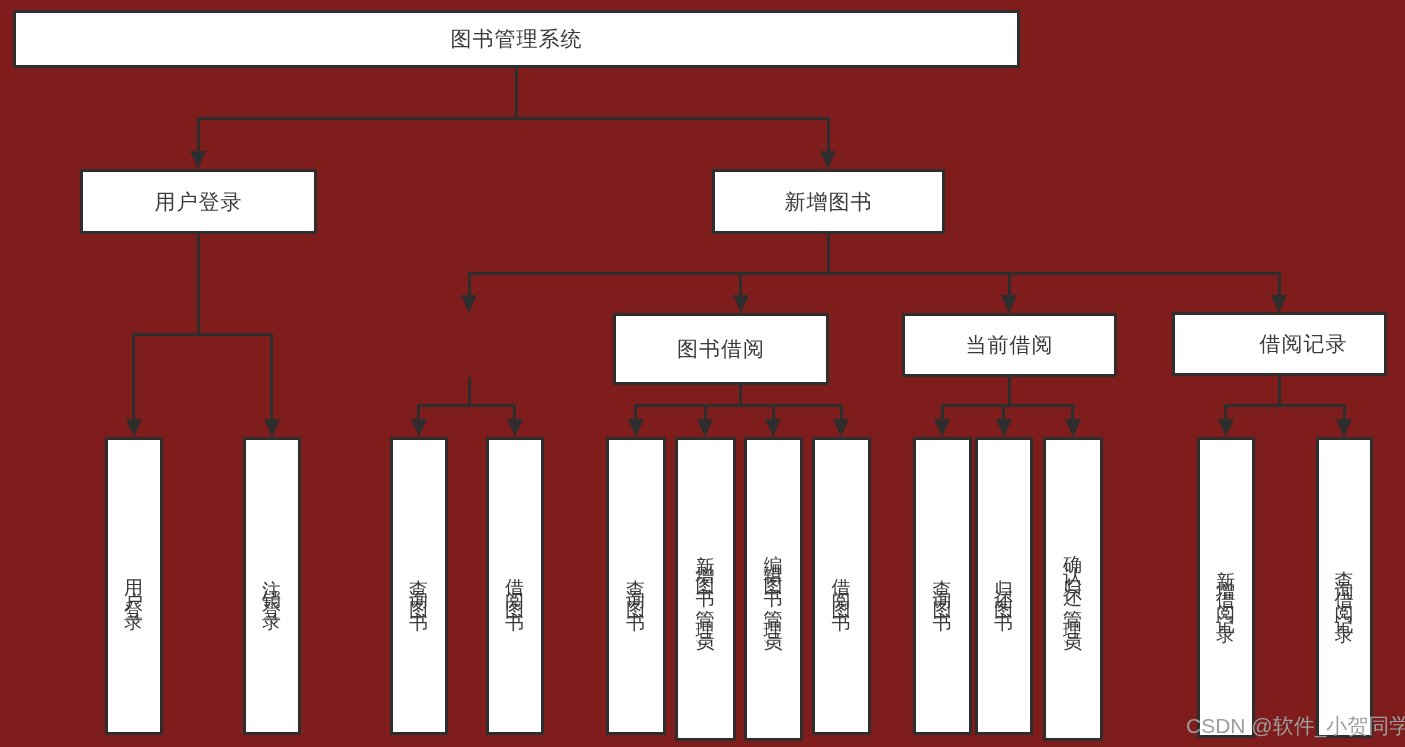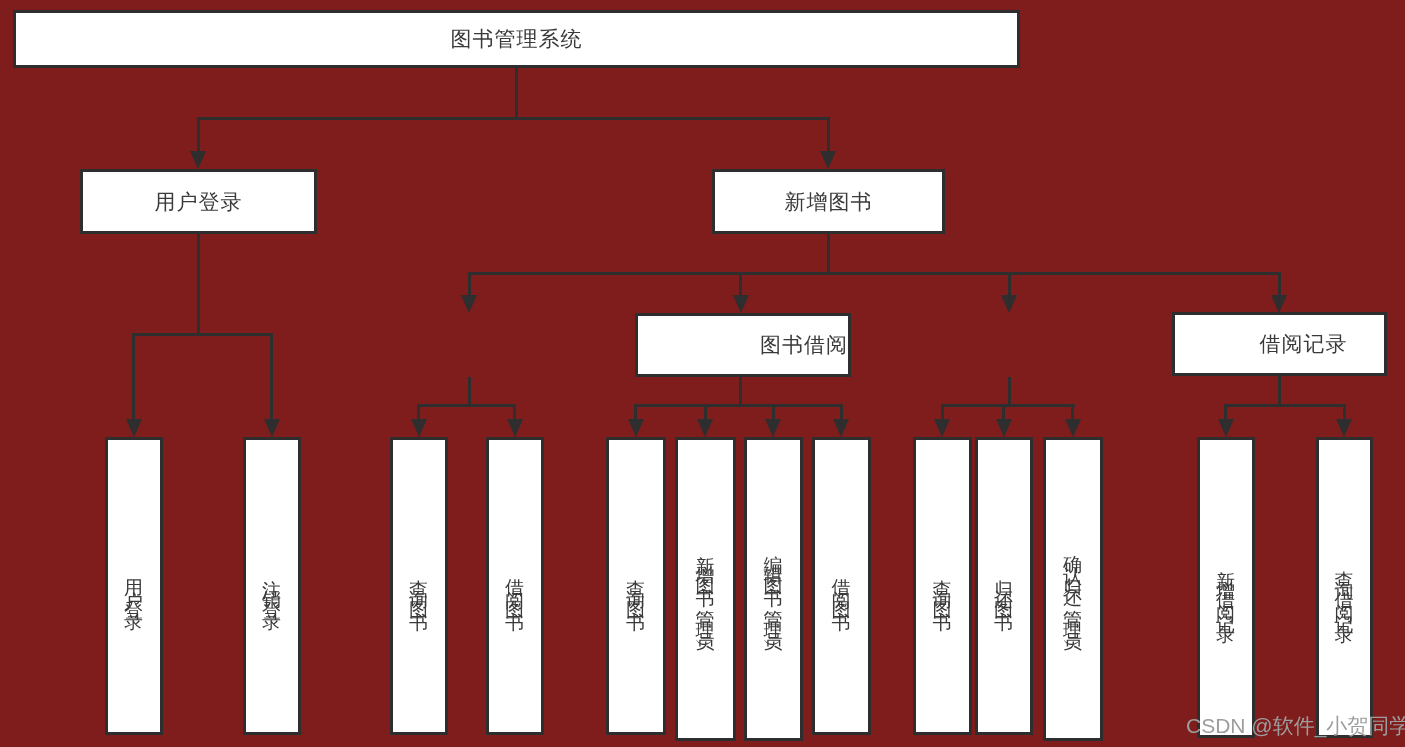--- a/index.html
+++ b/index.html
@@ -63,24 +63,27 @@
 
   <div class="box" style="left:80px;top:169px;width:237px;height:65px;">
     <span class="lbl">用户登录</span>
   </div>
 
   <div class="box" style="left:712px;top:169px;width:233px;height:65px;">
     <span class="lbl">新增图书</span>
   </div>
 
 
-  <div class="box" style="left:635px;top:313px;width:216px;height:64px;justify-content:flex-end;">
+  <div class="box" style="left:613px;top:313px;width:216px;height:72px;">
     <span class="lbl">图书借阅</span>
   </div>
 
+  <div class="box" style="left:902px;top:313px;width:215px;height:64px;">
+    <span class="lbl">当前借阅</span>
+  </div>
 
   <div class="box" style="left:1172px;top:312px;width:215px;height:64px;padding-left:48px;">
     <span class="lbl">借阅记录</span>
   </div>
 
   <div class="box leaf" style="left:105px;top:437px;width:58px;height:298px;">
     <span class="lbl">用户登录</span>
   </div>
 
   <div class="box leaf" style="left:243px;top:437px;width:58px;height:298px;">

